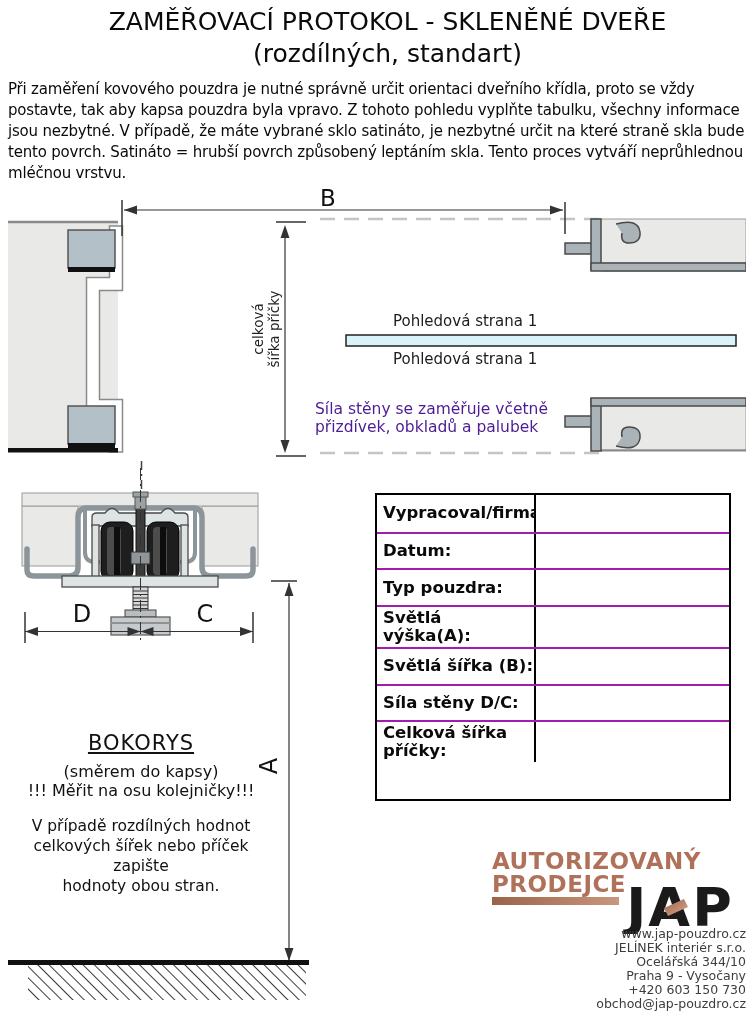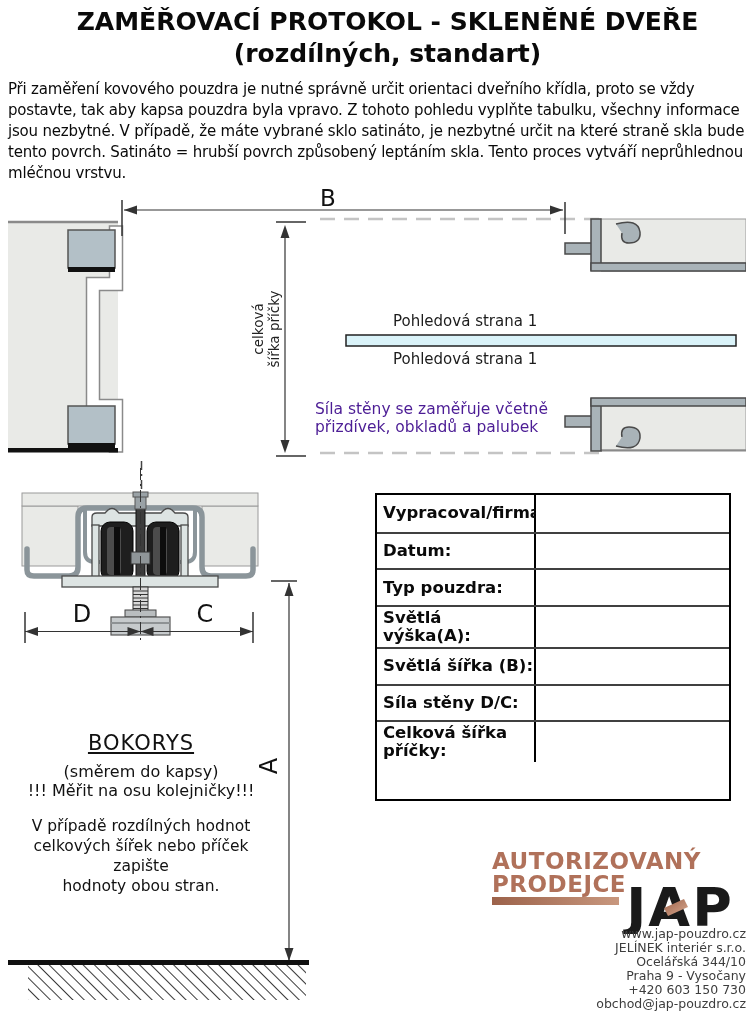--- a/index.html
+++ b/index.html
@@ -6,21 +6,21 @@
   html,body { background:#fff; }
   .page {
     position:relative; width:746px; height:1020px; margin:0 auto;
     background:#fff; overflow:hidden;
     font-family:"DejaVu Sans","Liberation Sans",sans-serif; color:#0a0a0a;
   }
   .abs { position:absolute; }
   svg.drawing { position:absolute; left:0; top:0; pointer-events:none; }
 
   .title { left:0; top:6px; width:746px; text-align:center;
-           font-weight:bold; font-size:25px; line-height:32px; letter-spacing:0;padding-left:29px; }
+           font-weight:normal; font-size:25px; line-height:32px; letter-spacing:0;padding-left:29px; }
   .intro { left:8px; top:79px; width:737px; font-size:15px; line-height:21px;
            letter-spacing:-0.2px; text-align:left; }
 
   .dim-label { font-size:23px; color:#111; }
   .rot { transform:rotate(-90deg); transform-origin:center center; text-align:center; }
   .partition-label { left:216px; top:313px; width:100px; font-size:13.5px; line-height:16px; color:#222; }
   .glass-label { font-size:15px; color:#1c1c1c; }
   .red-note { left:315px; top:400px; font-size:15.5px; line-height:18px; font-weight:500; }
 
   .dcl { font-size:24px; width:40px; text-align:center; color:#111; }
@@ -28,21 +28,21 @@
 
   .bokorys { left:10px; top:726px; width:262px; text-align:center; color:#111; }
   .bokorys .bk-title { font-size:21px; line-height:34px; letter-spacing:1px;text-decoration:underline; }
   .bokorys .bk-sub   { font-size:16px; line-height:19px; margin-top:2px; }
   .bokorys .bk-warn  { font-size:16px; line-height:19px; }
   .bokorys .bk-note  { font-size:15.5px; line-height:20px; margin-top:16px; }
 
   .form-table { left:375px; top:493px; width:356px; height:308px;
                 border:2.5px solid #000; display:grid; grid-template-rows:repeat(8,1fr);
                 background:#fff; }
-  .form-row { display:grid; grid-template-columns:159px 1fr; border-top:2px solid #404040; }
+  .form-row { display:grid; grid-template-columns:159px 1fr; border-top:2px solid #a21caf; }
   .form-row:first-child { border-top:none; }
   .form-label { border-right:2px solid #000; font-weight:bold; font-size:16.5px;
                 line-height:18px; padding:2px 1px 2px 6px; display:flex; align-items:center; }
   .form-value { background:#fff; }
 
   .dealer-line { left:492px; font-weight:bold; font-size:23px; letter-spacing:0.5px;
                  color:#b0715a; line-height:23px; }
   .copper-bar { left:492px; top:897px; width:127px; height:8px;
                 background:linear-gradient(90deg,#9c624a,#c8977e); }
   .contact { right:0; top:927px; width:260px; text-align:right;

